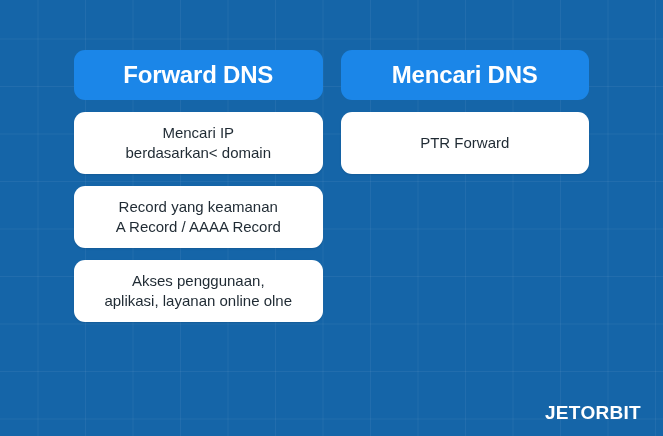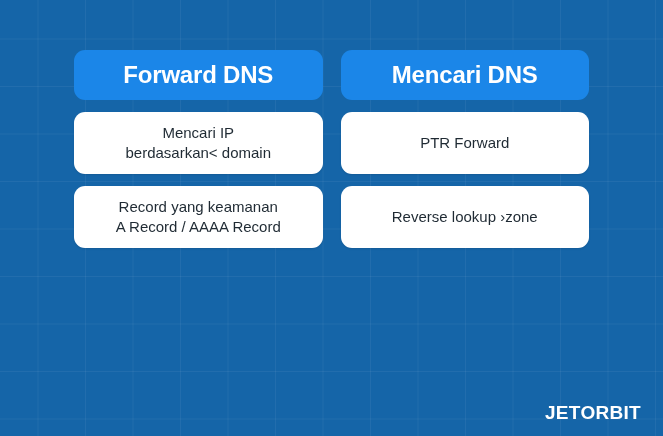--- a/index.html
+++ b/index.html
@@ -92,25 +92,26 @@
 <div id="infographic">
 
   <div class="columns">
 
     <div class="column">
       <div class="col-header">Forward DNS</div>
       <div class="card">Mencari IP
 berdasarkan&lt; domain</div>
       <div class="card">Record yang keamanan
 A Record / AAAA Record</div>
+      <div class="card">Akses penggunaan,
+aplikasi, layanan online olne</div>
     </div>
 
     <div class="column">
       <div class="col-header">Mencari DNS</div>
       <div class="card">PTR Forward</div>
-      <div class="card">Reverse lookup ›zone</div>
     </div>
 
   </div>
 
   <div class="brand">JETORBIT</div>
 
 </div>
 
 </body></html>

